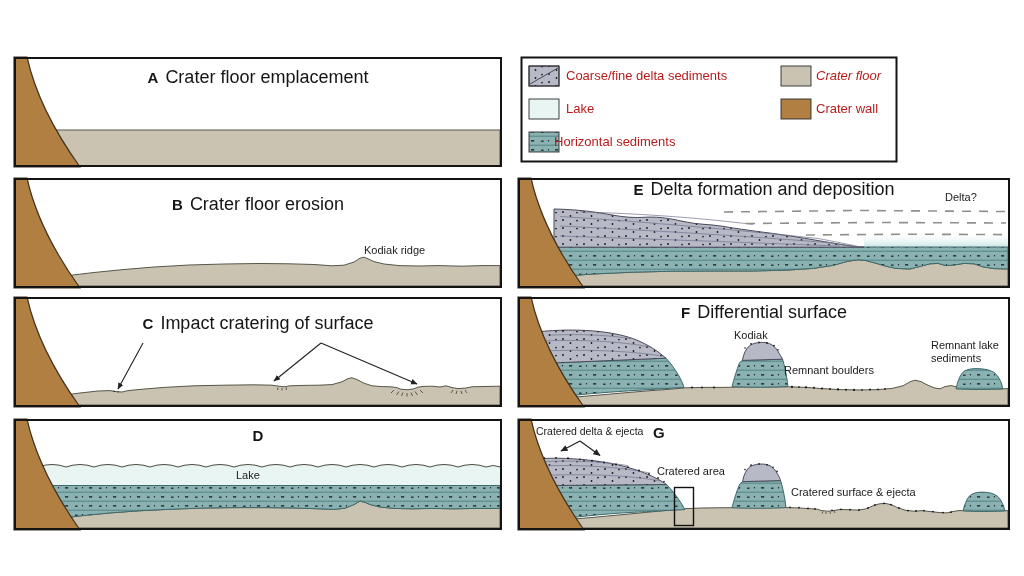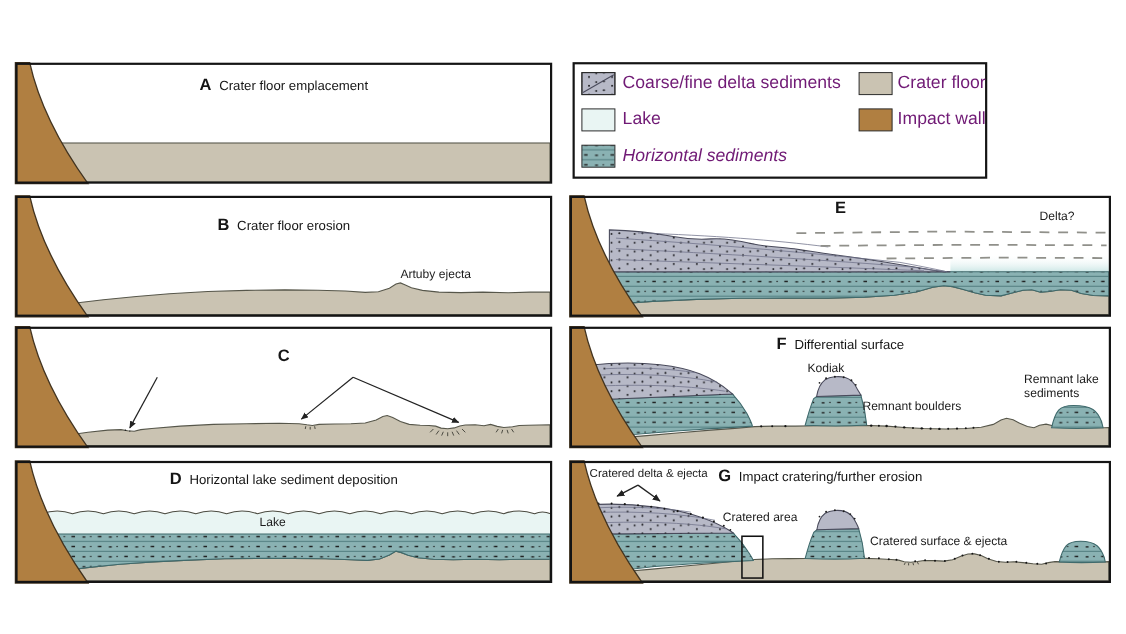--- a/index.html
+++ b/index.html
@@ -1,27 +1,27 @@
 <!DOCTYPE html>
 <html><head>
 <meta charset="utf-8">
 <style>
   html,body{margin:0;padding:0;background:#ffffff;}
   #figure-root{position:relative;width:1024px;height:576px;background:#ffffff;overflow:hidden;
                font-family:"Liberation Sans",sans-serif;}
   svg{display:block;}
   .ptitle{position:absolute;display:flex;align-items:baseline;justify-content:center;gap:7px;color:#151515;white-space:nowrap;}
   .ptitle .plet{font-weight:bold;font-size:15px;line-height:15px;}
-  .ptitle .ptxt{font-size:12px;line-height:15px;}
+  .ptitle .ptxt{font-size:18px;line-height:15px;}
   .ptitle.left{justify-content:flex-start;}
   .lbl{position:absolute;font-size:11px;line-height:13px;color:#1b1b1b;white-space:nowrap;}
   .lbl.small{font-size:10.5px;}
   .lbl.wrap{white-space:normal;}
   .lbl.center{text-align:left;}
-  .leg{position:absolute;font-size:16px;line-height:14px;color:#701a75;white-space:nowrap;}
+  .leg{position:absolute;font-size:13px;line-height:14px;color:#b91c1c;white-space:nowrap;}
 </style>
 </head>
 <body>
 
 <div id="figure-root">
 
 <svg width="1024" height="576" viewBox="0 0 1024 576">
   <defs>
     <pattern id="pTeal" width="24" height="9" patternUnits="userSpaceOnUse">
       <rect width="24" height="9" fill="#8ab2b3"></rect>
@@ -252,46 +252,46 @@
 <div class="ptitle" style="left:14px;top:70px;width:488px;">
   <span class="plet">A</span>
   <span class="ptxt">Crater floor emplacement</span>
 </div>
 <div class="ptitle" style="left:14px;top:197px;width:488px;">
   <span class="plet">B</span>
   <span class="ptxt">Crater floor erosion</span>
 </div>
 <div class="ptitle" style="left:14px;top:316px;width:488px;">
   <span class="plet">C</span>
+  <span class="ptxt">Impact cratering of surface</span>
 </div>
 <div class="ptitle" style="left:14px;top:428px;width:488px;">
   <span class="plet">D</span>
-  <span class="ptxt">Horizontal lake sediment deposition</span>
 </div>
 <div class="ptitle" style="left:518px;top:182px;width:492px;">
   <span class="plet">E</span>
+  <span class="ptxt">Delta formation and deposition</span>
 </div>
 <div class="ptitle" style="left:518px;top:305px;width:492px;">
   <span class="plet">F</span>
   <span class="ptxt">Differential surface</span>
 </div>
 <div class="ptitle left" style="left:653px;top:425px;">
   <span class="plet">G</span>
-  <span class="ptxt">Impact cratering/further erosion</span>
-</div>
-
-<div class="lbl" style="left:364px;top:244px;">Artuby ejecta</div>
+</div>
+
+<div class="lbl" style="left:364px;top:244px;">Kodiak ridge</div>
 <div class="lbl center" style="left:236px;top:469px;width:60px;">Lake</div>
 <div class="lbl" style="left:945px;top:191px;">Delta?</div>
 <div class="lbl center" style="left:734px;top:329px;width:62px;">Kodiak</div>
 <div class="lbl" style="left:784px;top:364px;">Remnant boulders</div>
 <div class="lbl wrap" style="left:931px;top:339px;width:88px;">Remnant lake sediments</div>
 <div class="lbl small" style="left:536px;top:425px;">Cratered delta &amp; ejecta</div>
 <div class="lbl" style="left:657px;top:465px;">Cratered area</div>
 <div class="lbl" style="left:791px;top:486px;">Cratered surface &amp; ejecta</div>
 
 <div class="leg" style="left:566px;top:69px;">Coarse/fine delta sediments</div>
 <div class="leg" style="left:566px;top:102px;">Lake</div>
-<div class="leg" style="left:566px;top:135px;font-style:italic;">Horizontal sediments</div>
-<div class="leg" style="left:816px;top:69px;">Crater floor</div>
-<div class="leg" style="left:816px;top:102px;">Impact wall</div>
+<div class="leg" style="left:554px;top:135px;">Horizontal sediments</div>
+<div class="leg" style="left:816px;top:69px;font-style:italic;">Crater floor</div>
+<div class="leg" style="left:816px;top:102px;">Crater wall</div>
 
 </div>
 
 </body></html>

